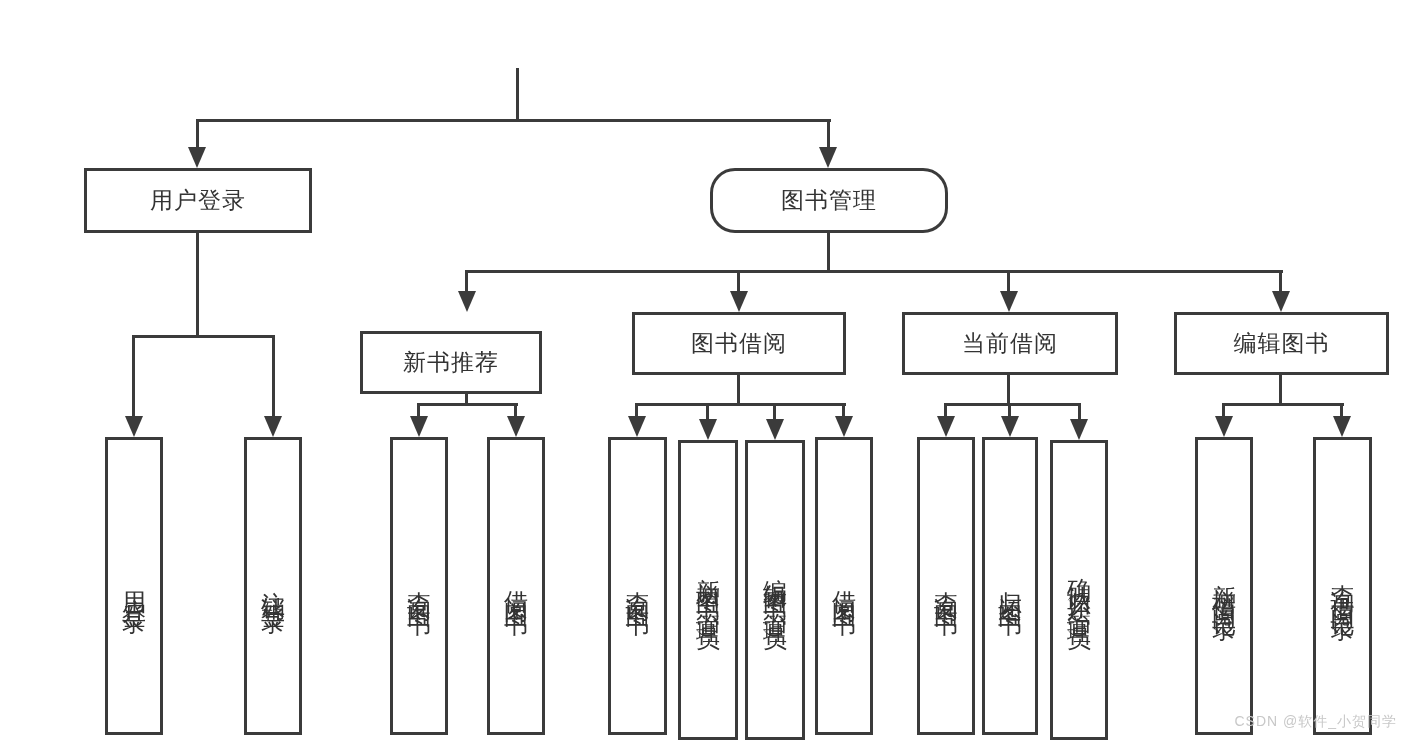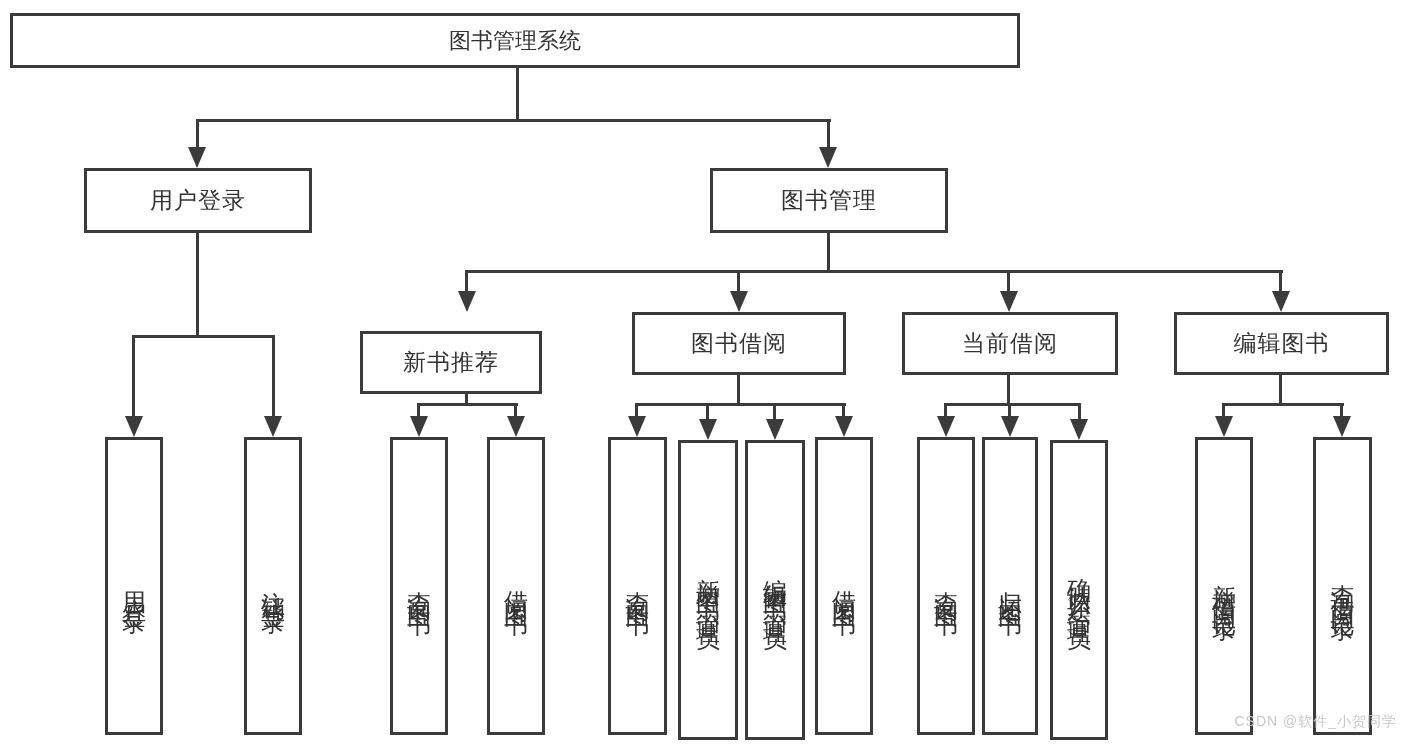--- a/index.html
+++ b/index.html
@@ -87,24 +87,23 @@
   <div class="vline" style="left:1078px;top:403px;height:20px;"></div>
   <div class="arrow" style="left:1070px;top:419px;"></div>
 
   <div class="vline" style="left:1279px;top:375px;height:31px;"></div>
   <div class="hline" style="left:1222px;top:403px;width:122px;"></div>
   <div class="vline" style="left:1222px;top:403px;height:18px;"></div>
   <div class="arrow" style="left:1215px;top:416px;"></div>
   <div class="vline" style="left:1340px;top:403px;height:18px;"></div>
   <div class="arrow" style="left:1333px;top:416px;"></div>
 
-  <div class="box root-label" style="left:10px;top:13px;width:1010px;height:55px;">图书管理系统</div>
 
   <div class="box h-label" style="left:84px;top:168px;width:228px;height:65px;">用户登录</div>
-  <div class="box h-label" style="left:710px;top:168px;width:238px;height:65px;">图书管理</div>
+  <div class="box h-label" style="left:710px;top:168px;width:238px;height:65px;border-radius:25px;">图书管理</div>
 
   <div class="box h-label" style="left:360px;top:331px;width:182px;height:63px;">新书推荐</div>
   <div class="box h-label" style="left:902px;top:312px;width:216px;height:63px;">当前借阅</div>
   <div class="box h-label" style="left:632px;top:312px;width:214px;height:63px;">图书借阅</div>
   <div class="box h-label" style="left:1174px;top:312px;width:215px;height:63px;">编辑图书</div>
 
   <div class="box leaf" style="left:105px;top:437px;width:58px;height:298px;">
     <span class="vtext">用户登录</span>
   </div>
   <div class="box leaf" style="left:244px;top:437px;width:58px;height:298px;">

